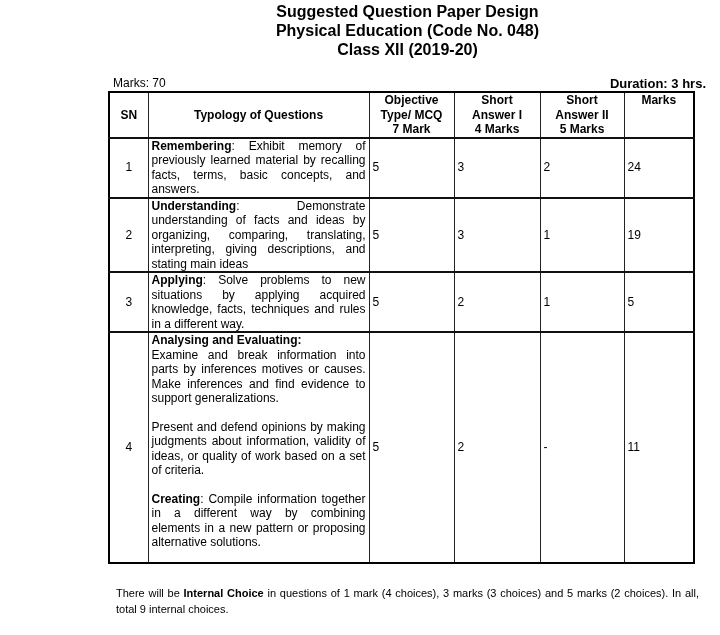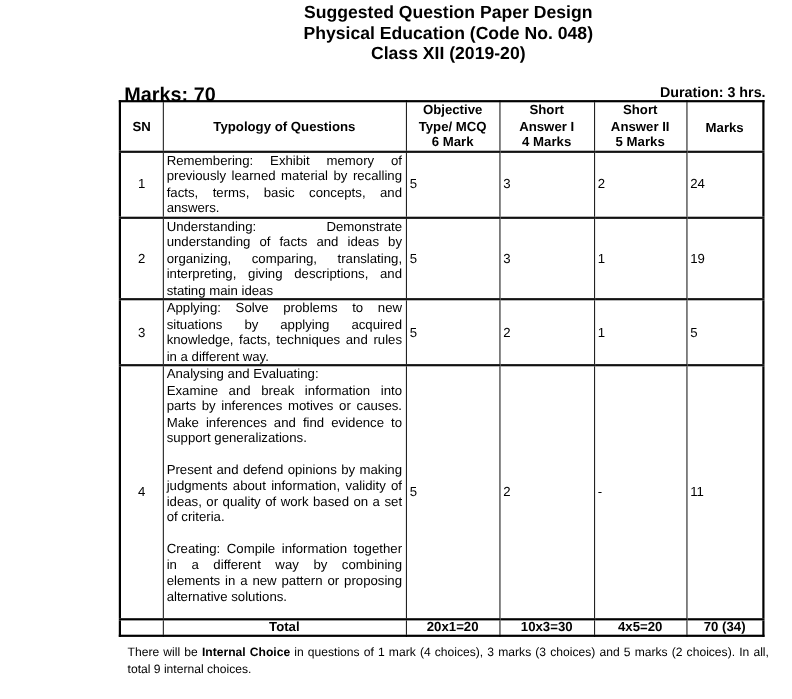--- a/index.html
+++ b/index.html
@@ -6,46 +6,46 @@
   body {
     width: 720px; height: 635px; position: relative; overflow: hidden;
     font-family: "Liberation Sans", sans-serif; color: #000;
   }
   .title {
     position: absolute; left: 0; width: 815px; text-align: center;
     font-weight: bold; font-size: 16px; line-height: 19px; top: 2px;
   }
   .title div { height: 19px; }
   .meta-left {
-    position: absolute; left: 113px; top: 76px; font-weight: bold; font-size: 18px;
+    position: absolute; left: 113px; top: 76px; font-weight: normal; font-size: 12px;
   }
   .meta-right {
-    position: absolute; right: 24px; top: 76px; font-weight: bold; font-size: 13px;
+    position: absolute; right: 14px; top: 76px; font-weight: bold; font-size: 13px;
   }
   table.qp {
     position: absolute; left: 108px; top: 91px; width: 585px;
     border-collapse: collapse; table-layout: fixed;
     font-size: 12px; line-height: 14.5px;
   }
   table.qp td, table.qp th {
     border: 1px solid #222; padding: 0 3px; vertical-align: middle;
   }
   table.qp { border: 2px solid #000; }
   table.qp th { font-weight: bold; font-size: 12px; line-height: 14.5px; }
   col.c-sn { width: 39px; }
   col.c-typ { width: 221px; }
   col.c-obj { width: 85px; }
   col.c-sa1 { width: 86px; }
   col.c-sa2 { width: 84px; }
   col.c-mk { width: 70px; }
   tr.hdr { height: 45px; }
-  tr.hdr th.marks-h { vertical-align: top; padding-top: 16px; }
+  tr.hdr th.marks-h { vertical-align: top; padding-top: 0; }
   td.sn { text-align: center; }
   td.typ { text-align: justify; padding: 0 4px; }
-  td.typ b { font-weight: normal; }
+  td.typ b { font-weight: bold; }
   td.num { text-align: left; padding-left: 6px; }
   tr.r1 { height: 57px; }
   tr.r2 { height: 73px; }
   tr.r3 { height: 58px; }
   tr.r4 { height: 231px; }
   tr.tot { height: 15px; }
   tr.tot td { font-weight: bold; text-align: center; border-top: 2px solid #000; line-height: 13px; }
   tr.r1 td, tr.r2 td, tr.r3 td, tr.r4 td { border-top: 2px solid #111; }
   .para { margin: 0; }
   .gap { height: 14px; }
@@ -75,21 +75,21 @@
       <col class="c-sa2">
       <col class="c-mk">
   </colgroup>
   <tbody>
       <tr class="hdr">
     <th>SN</th>
     <th>Typology of Questions</th>
     <th>
       <div>Objective</div>
       <div>Type/ MCQ</div>
-      <div>6 Mark</div>
+      <div>7 Mark</div>
     </th>
     <th>
       <div>Short</div>
       <div>Answer I</div>
       <div>4 Marks</div>
     </th>
     <th>
       <div>Short</div>
       <div>Answer II</div>
       <div>5 Marks</div>
@@ -133,24 +133,16 @@
       <div class="para">Present and defend opinions by making judgments about information, validity of ideas, or quality of work based on a set of criteria.</div>
       <div class="gap"></div>
       <div class="para"><b>Creating</b><span>:</span><span> Compile information together in a different way by combining elements in a new pattern or proposing alternative solutions.</span></div>
     </td>
     <td class="num">5</td>
     <td class="num">2</td>
     <td class="num">-</td>
     <td class="num">11</td>
   </tr>
 
-  <tr class="tot">
-    <td></td>
-    <td>Total</td>
-    <td>20x1=20</td>
-    <td>10x3=30</td>
-    <td>4x5=20</td>
-    <td>70 (34)</td>
-  </tr>
 </tbody>
   </table>
 
 <div class="note"><span>There will be </span><b>Internal Choice</b><span> in questions of 1 mark (4 choices), 3 marks (3 choices) and 5 marks (2 choices). In all, total 9 internal choices.</span></div>
 
 </body></html>

